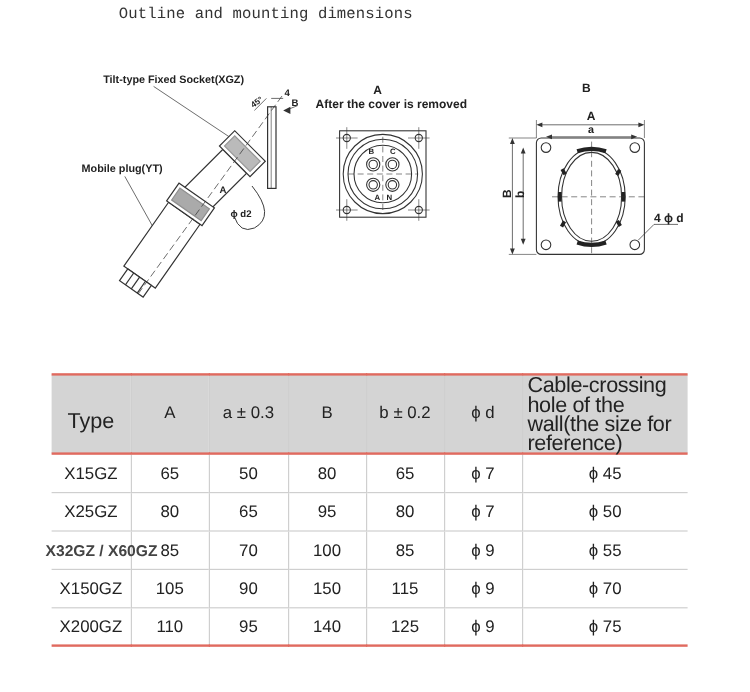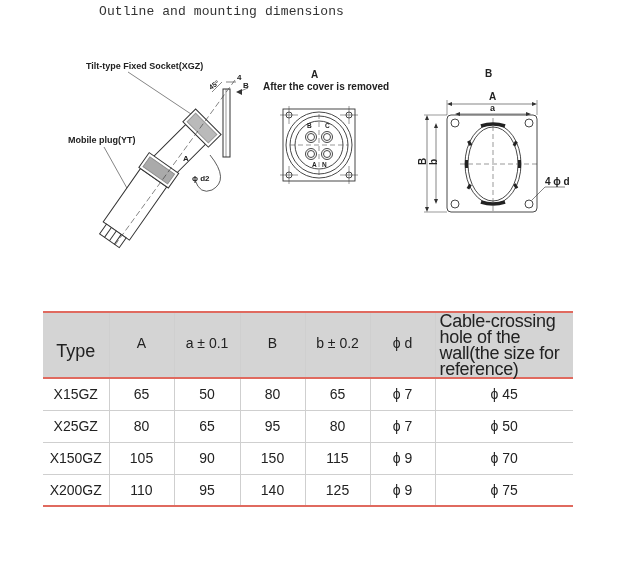--- a/index.html
+++ b/index.html
@@ -164,21 +164,21 @@
       <col style="width:66px">
       <col style="width:65px">
       <col style="width:65px">
       <col style="width:65px">
       <col style="width:138px">
   </colgroup>
   <thead>
     <tr>
       <th class="type">Type</th>
       <th class="sym">A</th>
-      <th class="sym">a ± 0.1</th>
+      <th class="sym">a ± 0.3</th>
       <th class="sym">B</th>
       <th class="sym">b ± 0.2</th>
       <th class="sym">ϕ d</th>
       <th class="cable">Cable-crossing hole of the wall(the size for reference)</th>
     </tr>
   </thead>
   <tbody>
     <tr>
       <td class="type-cell">X15GZ</td>
       <td>65</td>
@@ -191,20 +191,29 @@
     <tr>
       <td class="type-cell">X25GZ</td>
       <td>80</td>
       <td>65</td>
       <td>95</td>
       <td>80</td>
       <td>ϕ 7</td>
       <td>ϕ 50</td>
     </tr>
     <tr>
+      <td class="type-cell wide">X32GZ / X60GZ</td>
+      <td>85</td>
+      <td>70</td>
+      <td>100</td>
+      <td>85</td>
+      <td>ϕ 9</td>
+      <td>ϕ 55</td>
+    </tr>
+    <tr>
       <td class="type-cell">X150GZ</td>
       <td>105</td>
       <td>90</td>
       <td>150</td>
       <td>115</td>
       <td>ϕ 9</td>
       <td>ϕ 70</td>
     </tr>
     <tr>
       <td class="type-cell">X200GZ</td>

